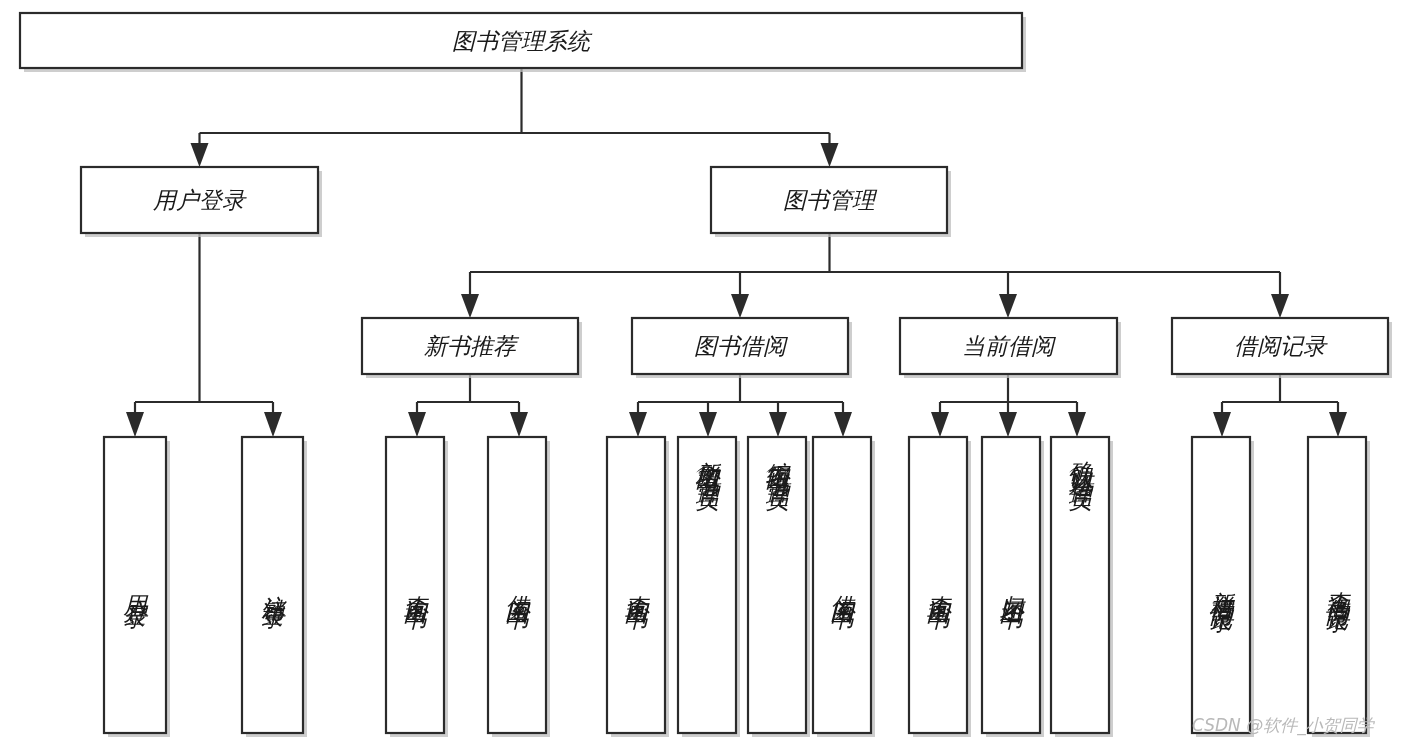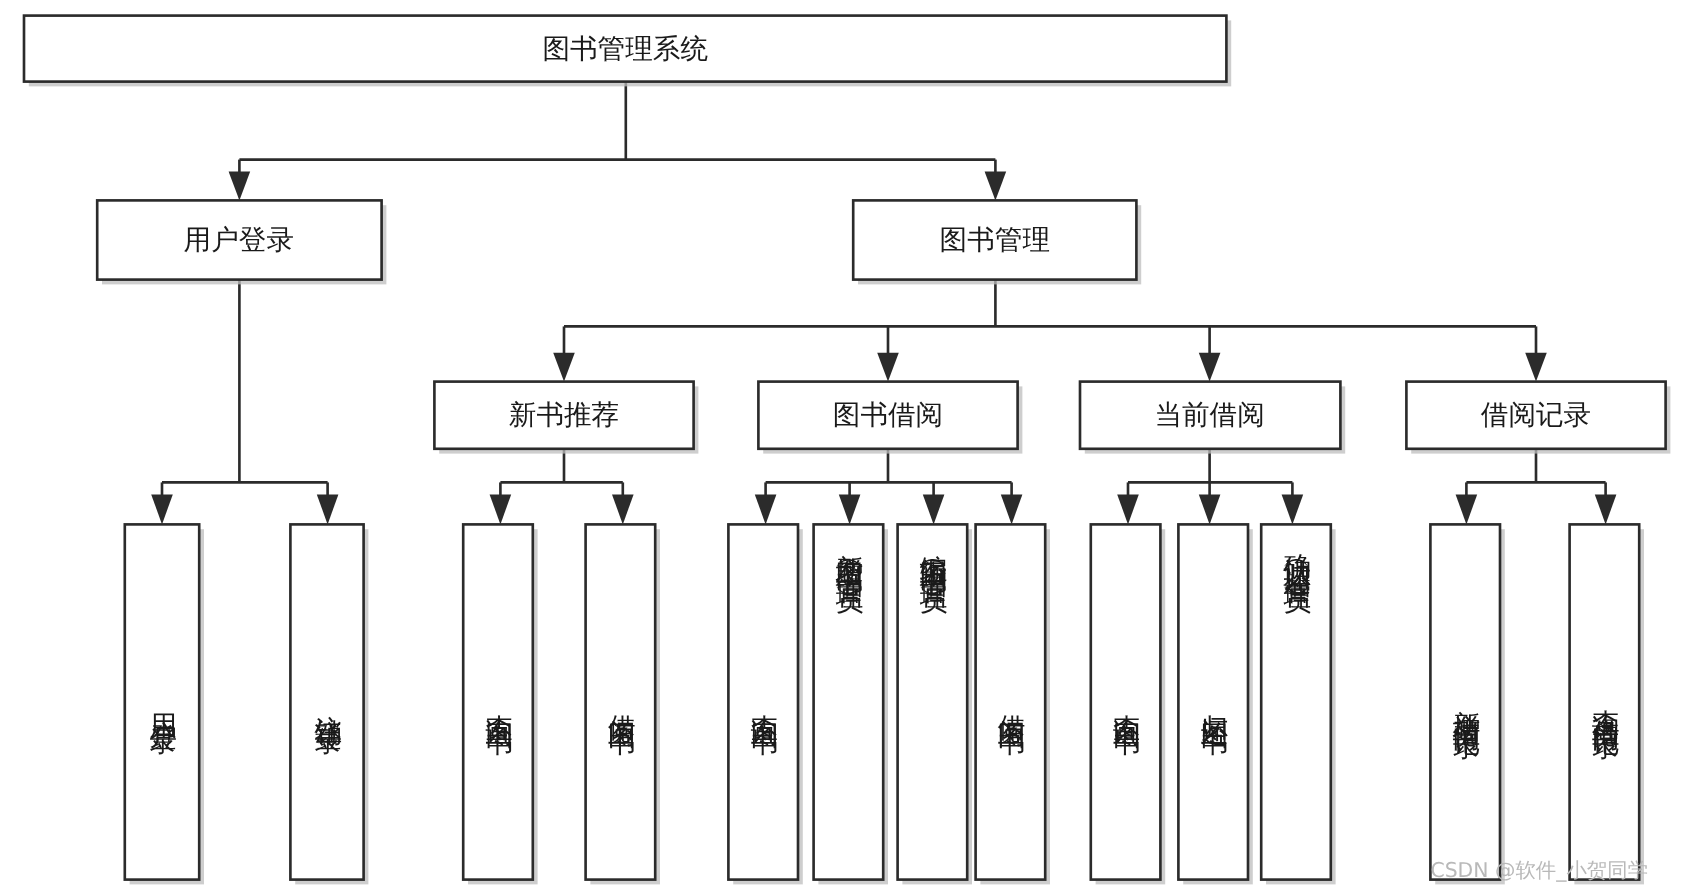--- a/index.html
+++ b/index.html
@@ -11,20 +11,21 @@
     width: 1405px;
     height: 747px;
     font-family: "DejaVu Sans", "Liberation Sans", sans-serif;
     overflow: hidden;
   }
   #diagram-root {
     position: relative;
     width: 1405px;
     height: 747px;
     background: #ffffff;
+    font-style: italic;
   }
   svg.diagram-canvas {
     position: absolute;
     top: 0;
     left: 0;
     width: 1405px;
     height: 747px;
     display: block;
   }
   .node-box {

